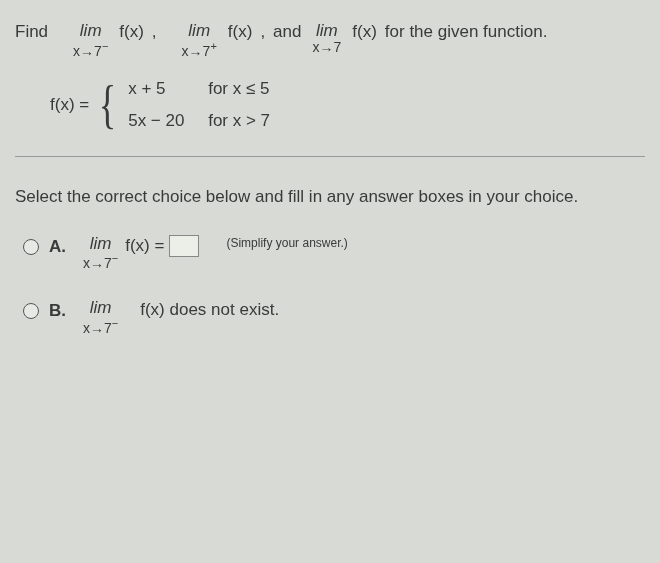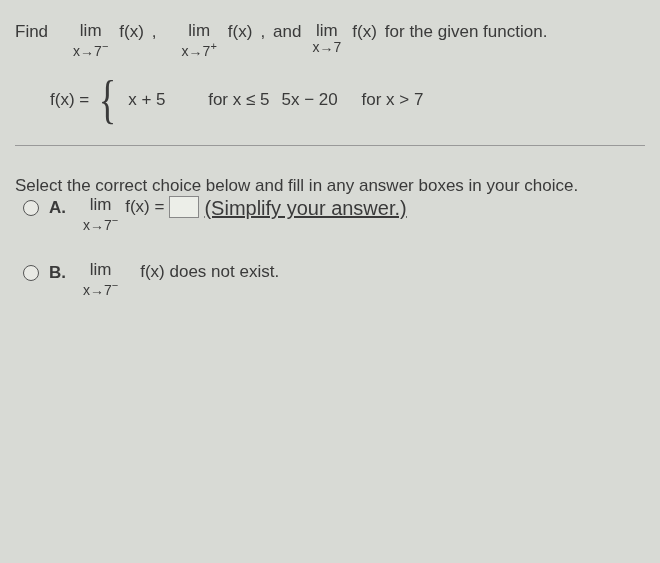--- a/index.html
+++ b/index.html
@@ -8,47 +8,47 @@
       height: 563px;
       background: #d8dad5;
       font-family: Arial, sans-serif;
       padding: 22px 15px;
       color: #3a3a3a;
       overflow: hidden;
     }
     .question-top { margin-bottom: 25px; }
     .find-line { font-size: 17px; display: flex; align-items: flex-start; flex-wrap: wrap; gap: 8px; }
     .lim-block { display: inline-flex; flex-direction: column; align-items: center; margin: 0 3px; line-height: 1.1; }
-    .lim-top { font-size: 17px; }
+    .lim-top { font-size: 17px; font-style: italic; }
     .lim-bottom { font-size: 14px; margin-top: -1px; }
     .txt { display: inline-block; padding-top: 0; font-size: 17px; }
     .sup { font-size: 11px; vertical-align: super; }
     .piecewise-wrap { display: flex; align-items: center; margin-left: 35px; margin-top: 20px; }
     .fx-eq { font-size: 17px; margin-right: 6px; }
     .brace { font-size: 52px; font-weight: 100; line-height: 0.8; margin-right: 8px; font-family: 'Times New Roman', serif; transform: scaleX(0.7); }
-    .pieces { display: flex; flex-direction: row; gap: 12px; }
+    .pieces { display: flex; flex-direction: column; gap: 12px; }
     .piece-row { display: flex; font-size: 17px; }
     .piece-expr { width: 80px; }
     .piece-cond { }
     .divider { border: none; border-top: 1px solid #999; margin: 25px 0 30px 0; }
-    .instruction { font-size: 17px; }
+    .instruction { font-size: 17px; margin-bottom: 28px; }
     .choice-row { display: flex; align-items: flex-start; margin-bottom: 28px; margin-left: 8px; }
     .radio-outer {
       width: 16px; height: 16px; border: 1.5px solid #555; border-radius: 50%;
       background: #e8e9e4; margin-right: 10px; margin-top: 4px; flex-shrink: 0;
       display: flex; align-items: center; justify-content: center; cursor: pointer;
     }
     .choice-letter { font-weight: bold; font-size: 17px; margin-right: 14px; margin-top: 2px; }
     .choice-content { display: flex; flex-direction: column; }
     .choice-line { display: flex; align-items: flex-start; }
     .answer-input {
       width: 30px; height: 22px; border: 1px solid #888; background: #eceee8;
       margin: 0 5px; font-size: 15px; text-align: center; padding: 0;
     }
-    .simplify { margin-left: 0; font-size: 20px; padding-top: 1px; text-decoration: underline; }
+    .simplify { margin-left: 22px; font-size: 12px; padding-top: 1px; }
     .choice-text { font-size: 17px; padding-top: 1px; }
   </style>
 </head>
 <body>
 
 <div class="question-top">
   <div class="find-line">
     <span class="txt">Find</span>
     <span style="width:6px"></span>
     <span class="lim-block">

